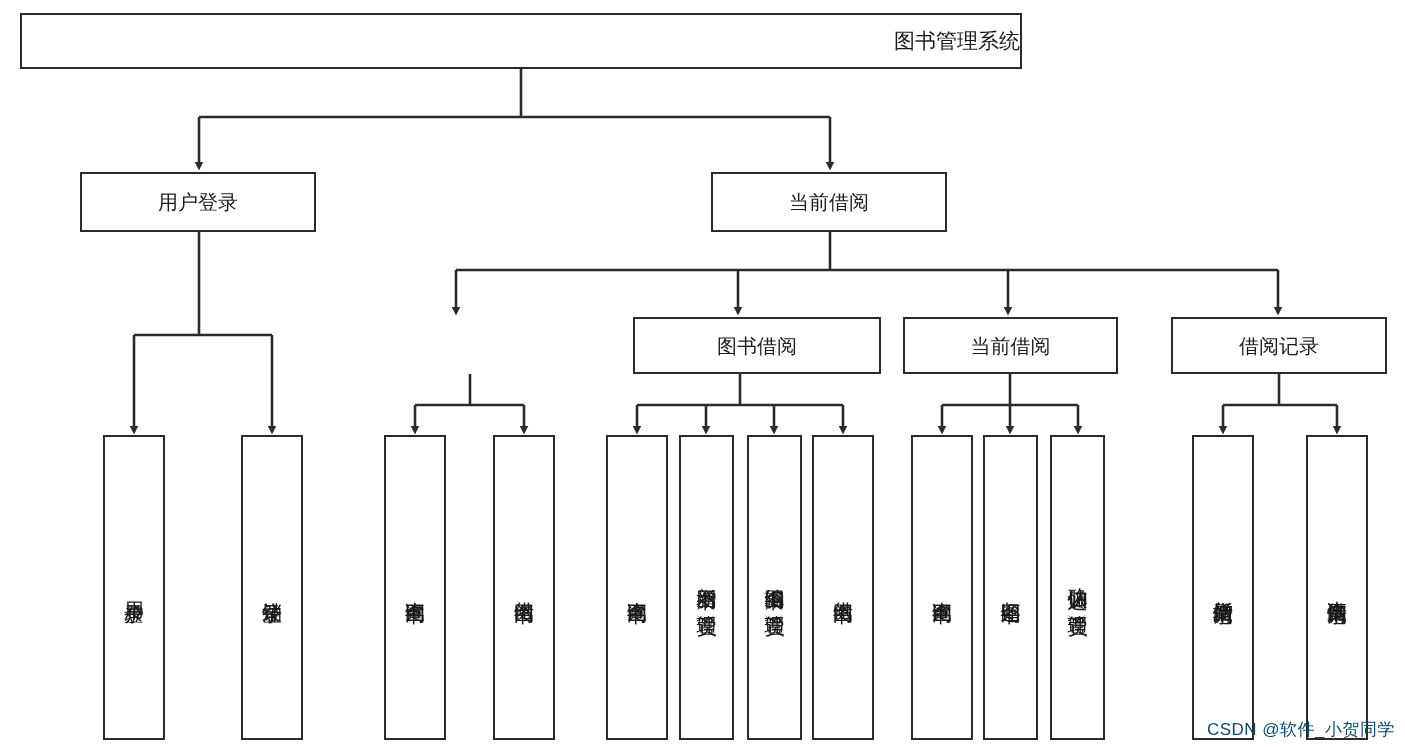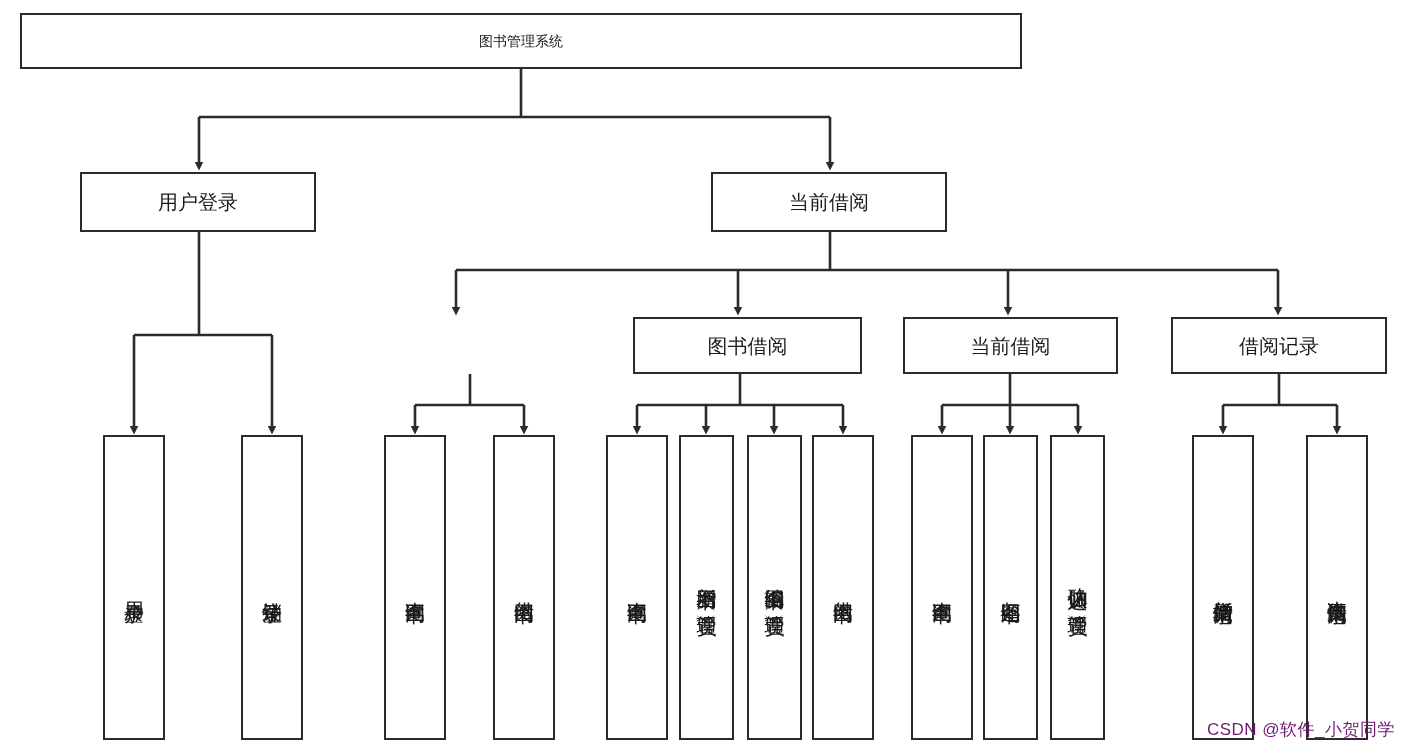--- a/index.html
+++ b/index.html
@@ -31,21 +31,22 @@
     box-sizing: border-box;
     background: #ffffff;
     border: 2px solid #2b2b2b;
     display: flex;
     align-items: center;
     justify-content: center;
     color: #1a1a1a;
     z-index: 2;
   }
   .node-root {
-    font-size: 14px;
+    font-size: 21px;
+    justify-content: flex-end;
   }
   .node-branch {
     font-size: 20px;
   }
   .node-leaf {
     font-size: 20px;
   }
   .node-label {
     display: block;
     text-align: center;
@@ -59,21 +60,21 @@
     line-height: 1.04;
     letter-spacing: 1px;
     white-space: nowrap;
     max-height: 286px;
   }
   .watermark {
     position: absolute;
     right: 10px;
     bottom: 6px;
     font-size: 17px;
-    color: #701a75;
+    color: #0c4a6e;
     letter-spacing: 0.5px;
     white-space: nowrap;
     z-index: 3;
   }
 </style>
 </head>
 <body>
 
 <div id="diagram-canvas">
 
@@ -132,21 +133,21 @@
     <span class="node-label">图书管理系统</span>
   </div>
 
   <div class="node node-branch" style="left:80px; top:172px; width:236px; height:60px;">
     <span class="node-label">用户登录</span>
   </div>
   <div class="node node-branch" style="left:711px; top:172px; width:236px; height:60px;">
     <span class="node-label">当前借阅</span>
   </div>
 
-  <div class="node node-branch" style="left:633px; top:317px; width:229px; height:57px;">
+  <div class="node node-branch" style="left:633px; top:317px; width:248px; height:57px;">
     <span class="node-label">图书借阅</span>
   </div>
   <div class="node node-branch" style="left:903px; top:317px; width:215px; height:57px;">
     <span class="node-label">当前借阅</span>
   </div>
   <div class="node node-branch" style="left:1171px; top:317px; width:216px; height:57px;justify-content:center;">
     <span class="node-label">借阅记录</span>
   </div>
 
   <div class="node node-leaf" style="left:103px; top:435px; width:62px; height:305px;">

